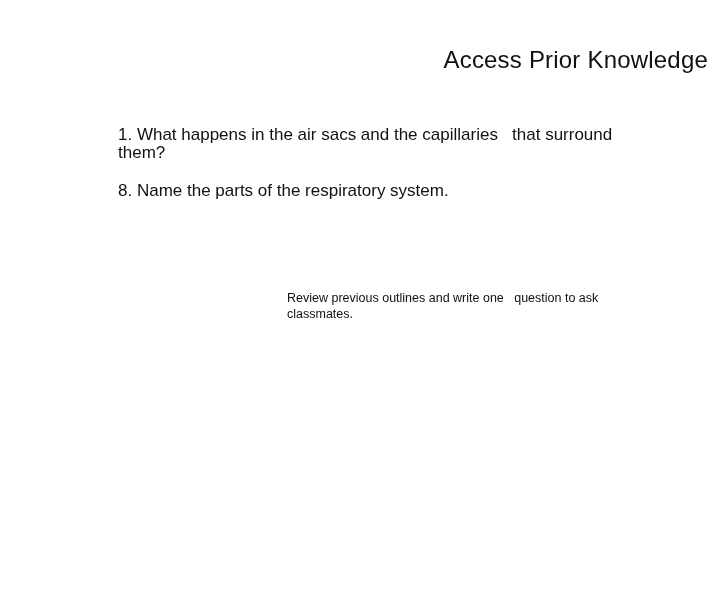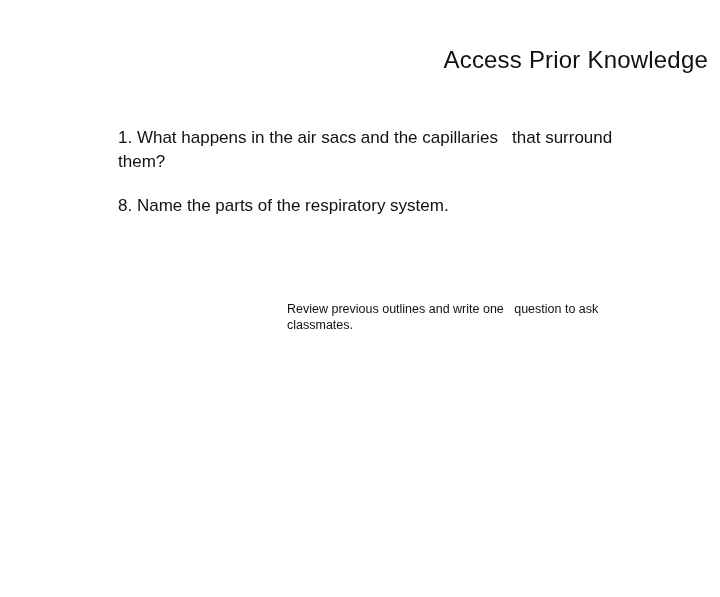--- a/index.html
+++ b/index.html
@@ -28,29 +28,29 @@
     line-height: 27px;
     letter-spacing: 0.2px;
     white-space: pre-wrap;
   }
   .slide-body {
     position: absolute;
     top: 126px;
     left: 118px;
     width: 520px;
     font-size: 17px;
-    line-height: 24px;
+    line-height: 18px;
   }
   .slide-body p {
     margin: 0 0 20px 0;
     white-space: pre-wrap;  
   }
   .slide-note {
     position: absolute;
-    top: 301px;
+    top: 290px;
     left: 287px;
     width: 320px;
     font-size: 12.5px;
     line-height: 16px;
     white-space: pre-wrap;
   }
 </style>
 </head>
 <body>
 

